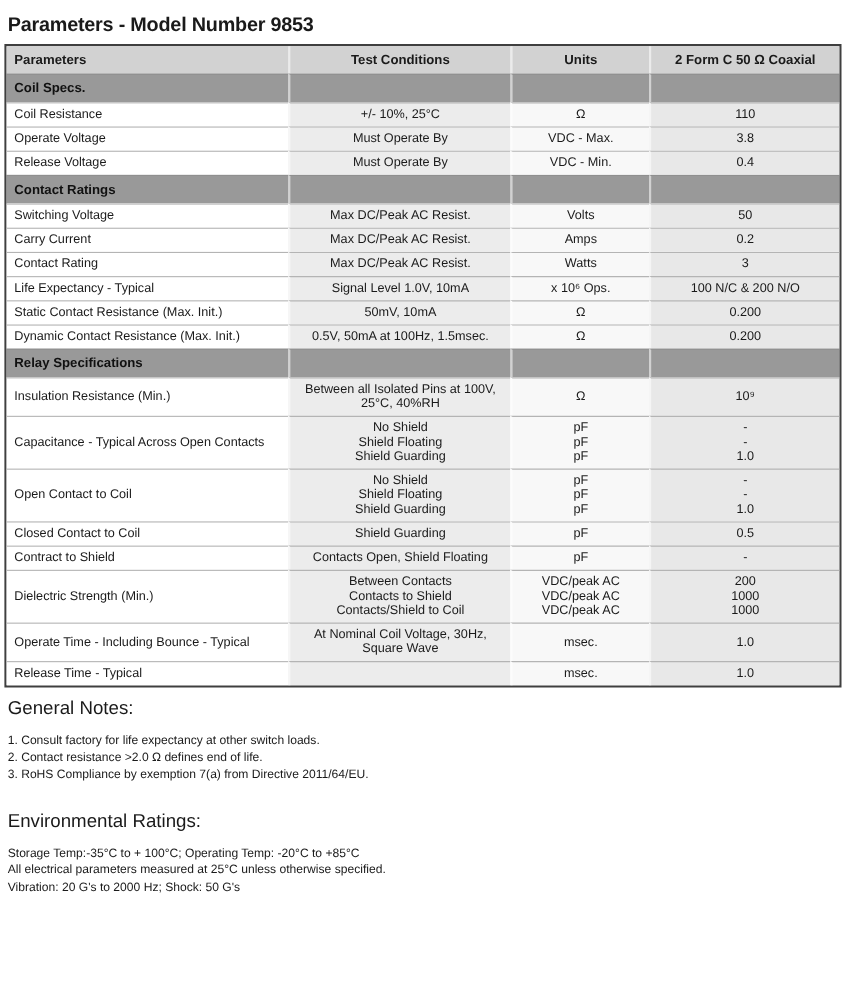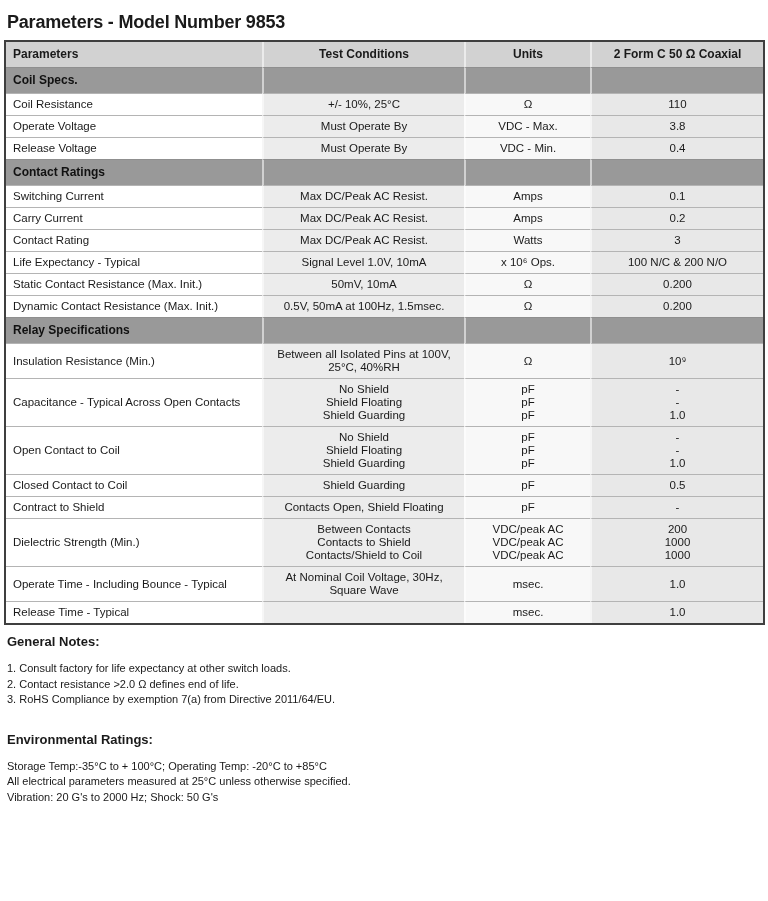--- a/index.html
+++ b/index.html
@@ -75,22 +75,22 @@
     font-weight: bold;
     font-size: 12px;
     color: #111;
     border-top: 1px solid #8f8f8f;
     padding-top: 6px;
     padding-bottom: 6px;
   }
 
   .notes { padding: 9px 2px 14px 3px; font-size: 11px; }
   .notes-heading {
-    font-weight: bold;
-    font-size: 13px;
+    font-weight: normal;
+    font-size: 17px;
     margin: 0 0 12px 0;
   }
   .notes-heading.env { margin-top: 24px; }
   .note-line { line-height: 15.5px; }
 </style>
 </head>
 <body>
 
 <div class="page">
 
@@ -130,24 +130,24 @@
           <td class="c3">VDC - Min.</td>
           <td class="c4">0.4</td>
         </tr>
         <tr class="section-row">
           <td class="c1">Contact Ratings</td>
           <td class="c2"></td>
           <td class="c3"></td>
           <td class="c4"></td>
         </tr>
         <tr class="data-row">
-          <td class="c1">Switching Current</td>
+          <td class="c1">Switching Voltage</td>
           <td class="c2">Max DC/Peak AC Resist.</td>
-          <td class="c3">Amps</td>
-          <td class="c4">0.1</td>
+          <td class="c3">Volts</td>
+          <td class="c4">50</td>
         </tr>
         <tr class="data-row">
           <td class="c1">Carry Current</td>
           <td class="c2">Max DC/Peak AC Resist.</td>
           <td class="c3">Amps</td>
           <td class="c4">0.2</td>
         </tr>
         <tr class="data-row">
           <td class="c1">Contact Rating</td>
           <td class="c2">Max DC/Peak AC Resist.</td>

